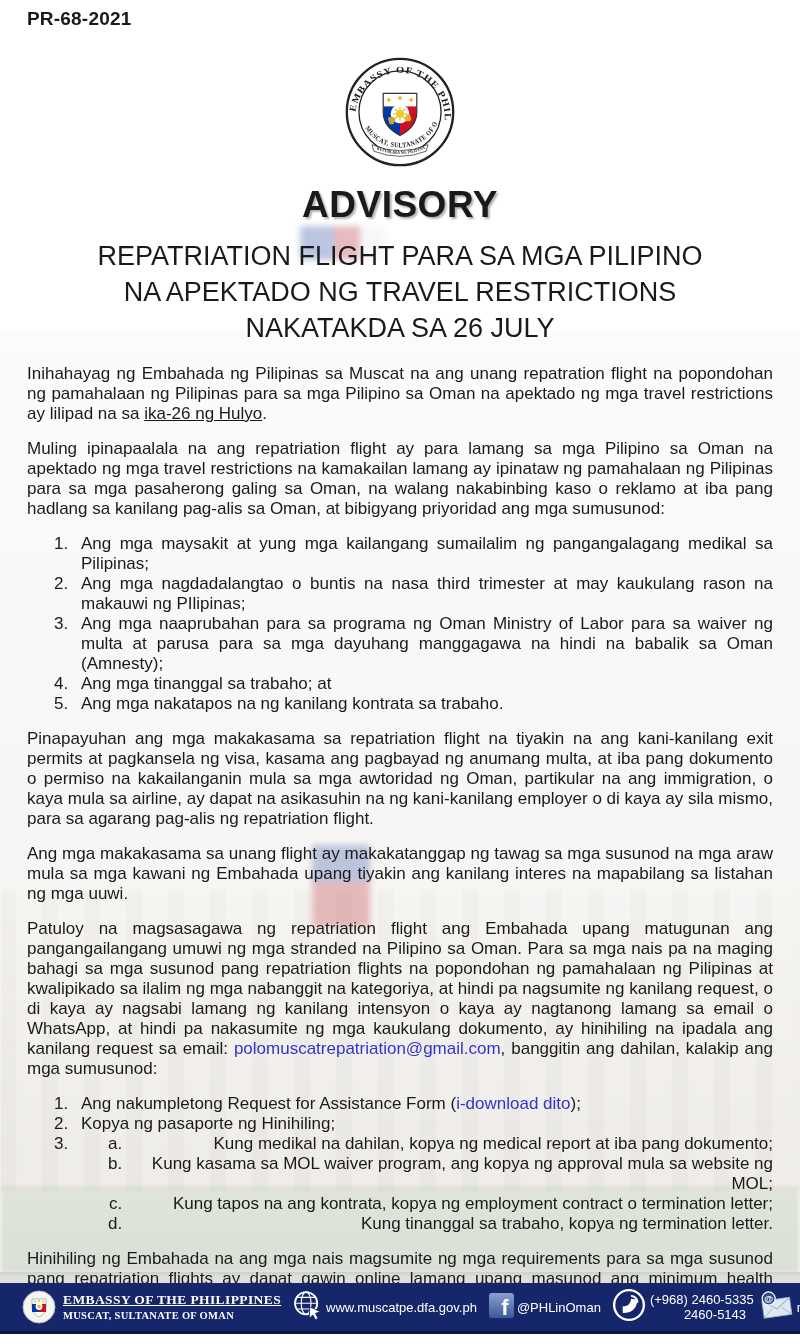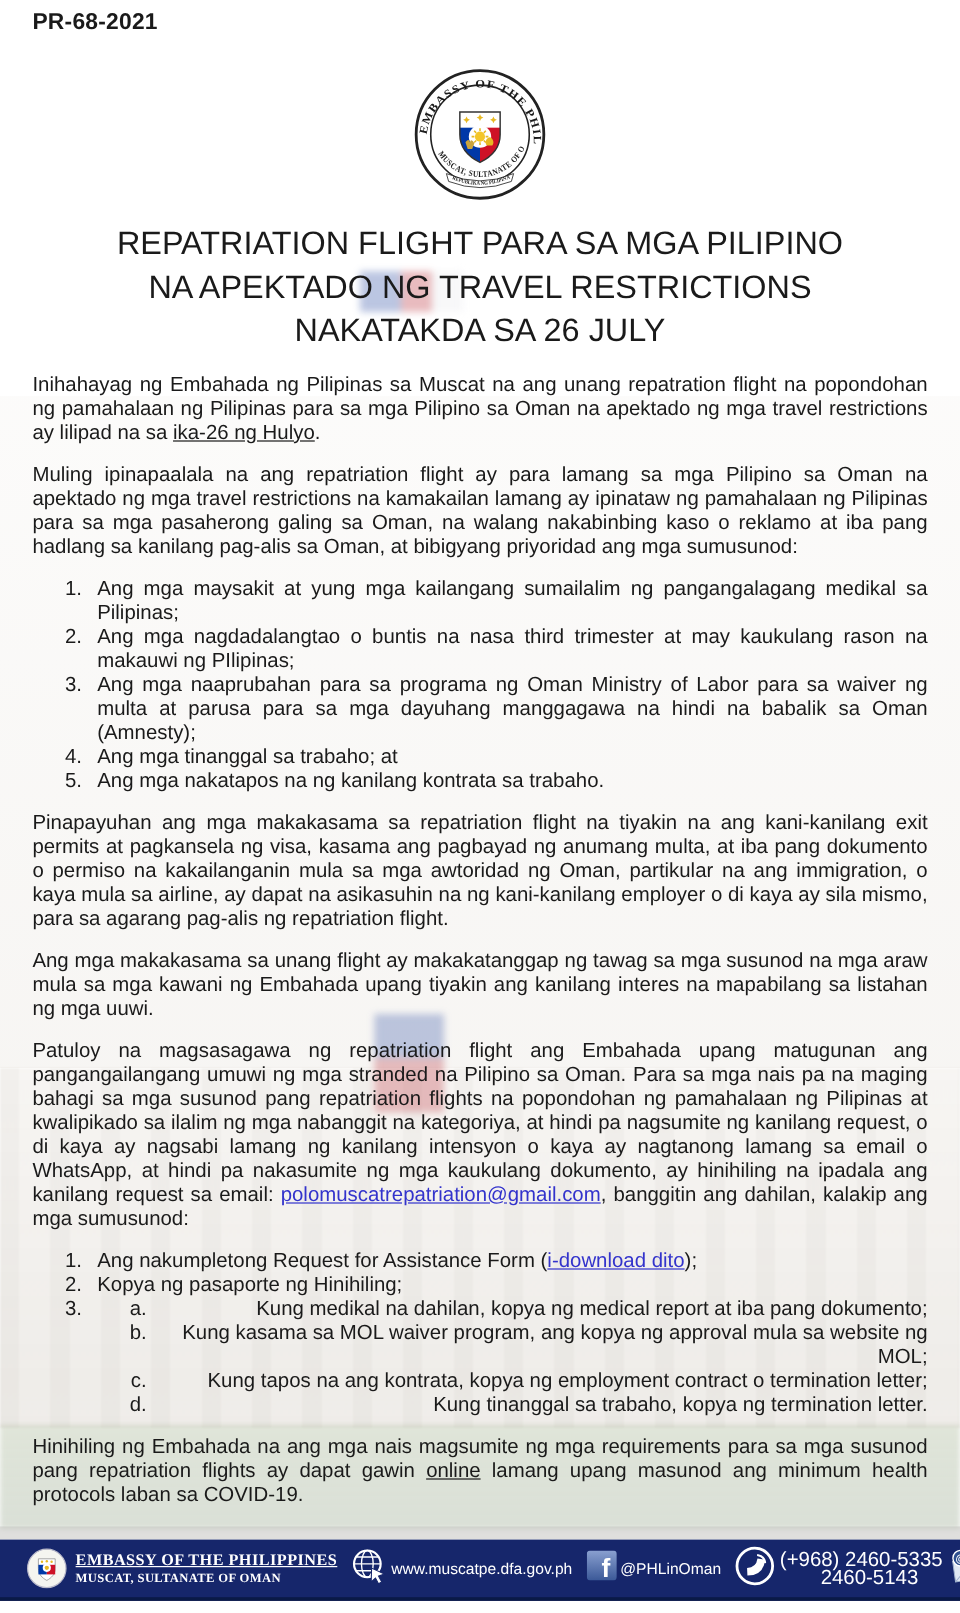--- a/index.html
+++ b/index.html
@@ -34,32 +34,32 @@
   .doc-title{margin:12px 0 0;text-align:center;font-size:37px;font-weight:700;letter-spacing:.5px;
     text-shadow:2px 2px 2px rgba(0,0,0,.30);}
   .doc-subtitle{margin:12px 0 0;text-align:center;font-size:27px;line-height:36px;}
   .p{margin:15px 0 0;font-size:17px;line-height:20px;text-align:justify;}
   .p.first{margin-top:18px;}
   ol.main-list{margin:15px 0 0;padding-left:46px;font-size:17px;line-height:20px;}
   ol.main-list>li{text-align:justify;padding-left:8px;}
   ol.sub-list{margin:0;padding-left:46px;list-style-type:lower-alpha;}
   ol.sub-list>li{text-align:right;padding-left:8px;}
   .u{text-decoration:underline;}
-  a.link{color:#3333cc;text-decoration:underline;cursor:pointer;}
+  a.link{color:#3333cc;cursor:pointer;}
   
   .footer{position:absolute;left:0;top:1283px;width:800px;height:51px;z-index:3;
     background:#16266b;border-bottom:3px solid #0a1a47;color:#ffffff;
     display:flex;align-items:center;box-sizing:border-box;padding-left:22px;}
   .f-seal{width:34px;height:34px;flex:0 0 auto;}
   .f-org{margin-left:7px;line-height:1.05;font-family:"Liberation Serif",serif;white-space:nowrap;}
   .f-org .l1{font-size:13.5px;font-weight:bold;text-decoration:underline;letter-spacing:.4px;}
   .f-org .l2{font-size:10.5px;font-weight:bold;letter-spacing:.3px;margin-top:2px;}
   .f-item{display:flex;align-items:center;white-space:nowrap;}
   .f-text{font-size:13px;margin-left:3px;}
-  .f-phones{font-size:17px;line-height:15px;margin-left:3px;}
+  .f-phones{font-size:13px;line-height:15px;margin-left:3px;}
   .f-phones .ph2{padding-left:34px;}
   .ml10{margin-left:10px;justify-content:space-between;} .ml12{margin-left:12px;} .ml4{margin-left:4px;}
 </style>
 </head>
 <body>
 
 <div class="page">
 
   <div class="wm">
     <div class="wm-upper"></div>
@@ -110,20 +110,21 @@
           <circle cx="60" cy="62" r="4.5" fill="#f3c62a" stroke="none"></circle>
           <path d="M60 54.5 V57 M60 67 V69.5 M52.5 62 H55 M65 62 H67.5 M54.8 56.8 l1.8 1.8 M63.4 65.4 l1.8 1.8 M65.2 56.8 l-1.8 1.8 M56.6 65.4 l-1.8 1.8" fill="none"></path>
         </g>
         <path d="M30 95 q30 13 60 0 l-2 7 q-28 11 -56 0 z" fill="#ffffff" stroke="#333333" stroke-width=".8"></path>
         <text font-family="Liberation Serif, serif" font-size="5" font-weight="bold" fill="#1a1a1a">
           <textPath href="#bannerArc" startOffset="2" textLength="56" lengthAdjust="spacingAndGlyphs">REPUBLIKA NG PILIPINAS</textPath>
         </text>
       </svg>
     </div>
 
+    <div class="doc-title">ADVISORY</div>
 
     <div class="doc-subtitle">
       <div>REPATRIATION FLIGHT PARA SA MGA PILIPINO</div>
       <div>NA APEKTADO NG TRAVEL RESTRICTIONS</div>
       <div>NAKATAKDA SA 26 JULY</div>
     </div>
 
     <p class="p first"><span>Inihahayag ng Embahada ng Pilipinas sa Muscat na ang unang repatration flight na popondohan ng pamahalaan ng Pilipinas para sa mga Pilipino sa Oman na apektado ng mga travel restrictions ay lilipad na sa </span><span class="u">ika-26 ng Hulyo</span><span>.</span></p>
 
     <p class="p">Muling ipinapaalala na ang repatriation flight ay para lamang sa mga Pilipino sa Oman na apektado ng mga travel restrictions na kamakailan lamang ay ipinataw ng pamahalaan ng Pilipinas para sa mga pasaherong galing sa Oman, na walang nakabinbing kaso o reklamo at iba pang hadlang sa kanilang pag-alis sa Oman, at bibigyang priyoridad ang mga sumusunod:</p>

